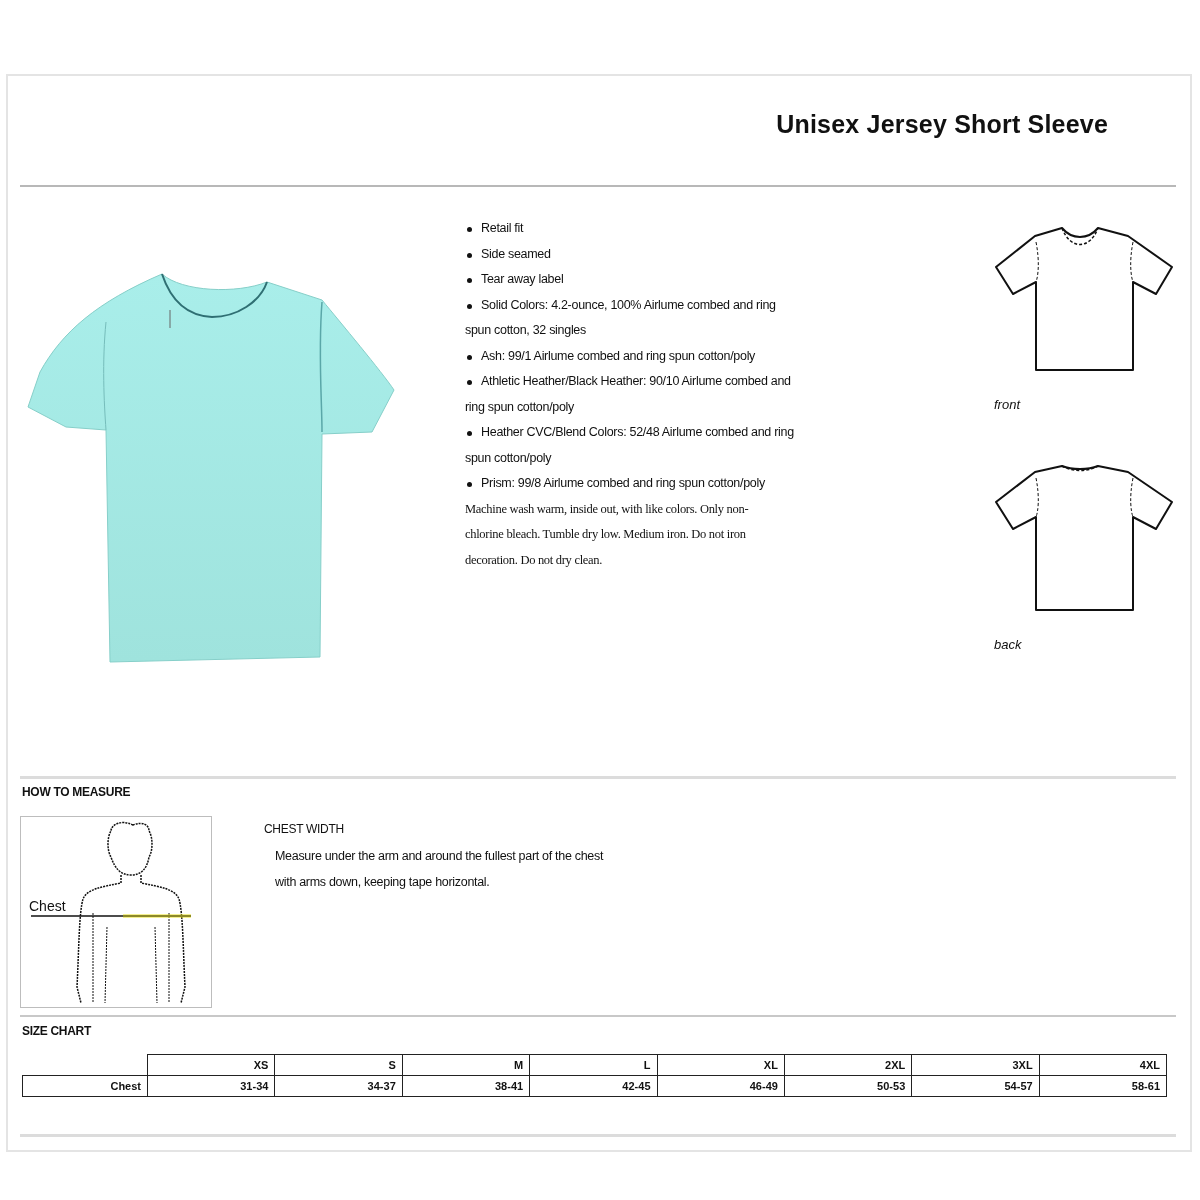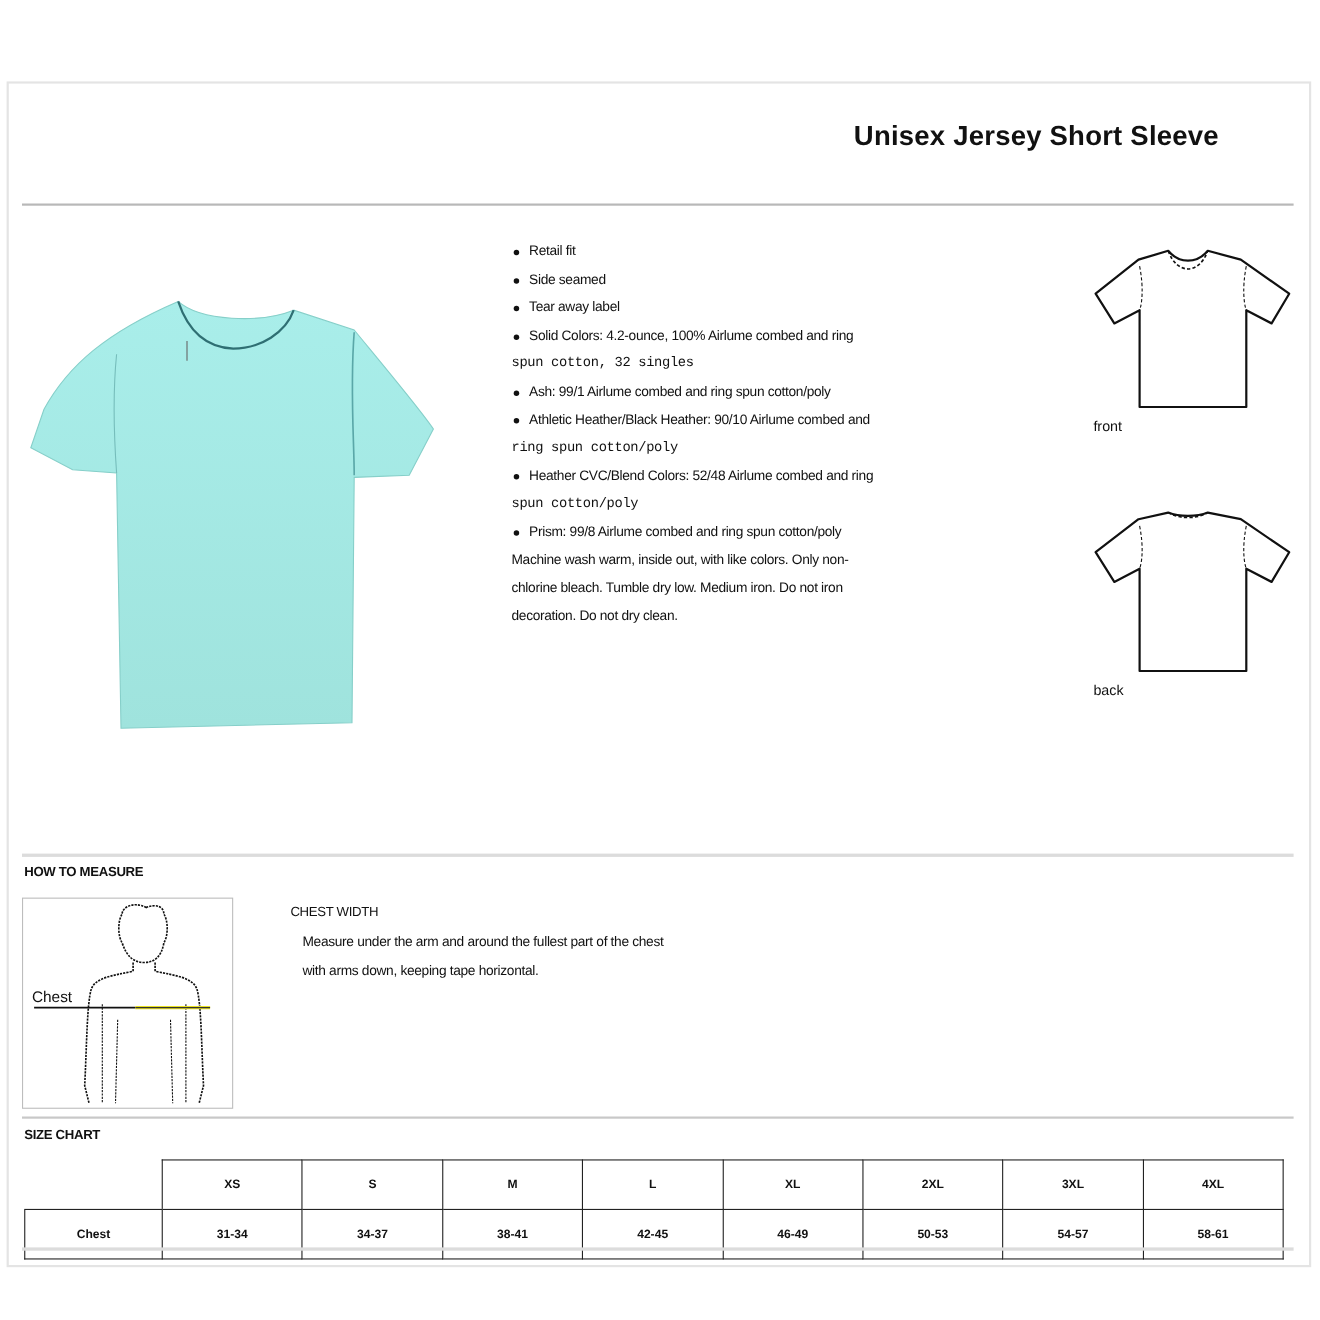--- a/index.html
+++ b/index.html
@@ -11,36 +11,36 @@
            letter-spacing: 0.2px; color: #111; }
   .hr { position: absolute; left: 20px; right: 24px; height: 2px; background: #b8b8b8; }
   .hr.light { background: #dcdcdc; height: 3px; }
   .shirt-photo { position: absolute; left: 22px; top: 262px; width: 375px; height: 405px; }
   .features { position: absolute; left: 465px; top: 216px; width: 390px; font-size: 12.5px;
               line-height: 25.5px; letter-spacing: -0.3px; }
   .features ul { list-style: none; margin: 0; padding: 0; }
   .features li { position: relative; padding-left: 16px; }
   .features li::before { content: ""; position: absolute; left: 2px; top: 11px; width: 5px; height: 5px;
                          border-radius: 50%; background: #111; }
-  .features li .cont { display: block; margin-left: -16px; font-family: Liberation Mono, monospace; }
+  .features li .cont { display: block; margin-left: -16px; }
   .care-h { margin-top: 10px; font-size: 12px; text-transform: uppercase; letter-spacing: -0.2px; }
-  .care-p { margin: 0; font-size: 12.5px; line-height: 25.5px; }
+  .care-p { margin: 0; font-size: 12.5px; line-height: 25.5px; font-family: Liberation Serif, serif; }
   .flat { position: absolute; width: 200px; text-align: left; }
   .flat svg { display: block; }
-  .flat .lbl { font-size: 13px; margin-left: 14px; margin-top: 8px; }
+  .flat .lbl { font-size: 13px; margin-left: 14px; margin-top: 25px; font-style: italic; }
   .section-h { position: absolute; left: 22px; font-size: 12px; font-weight: bold;
                letter-spacing: -0.3px; text-transform: uppercase; }
   .measure-box { position: absolute; left: 20px; top: 816px; width: 192px; height: 192px;
                  border: 1px solid #bdbdbd; box-sizing: border-box; }
   .chest-h { position: absolute; left: 264px; top: 822px; font-size: 12px; letter-spacing: -0.3px; }
   .chest-p { position: absolute; left: 275px; top: 843px; width: 420px; font-size: 12.5px;
              line-height: 26px; letter-spacing: -0.3px; }
   table.size { position: absolute; left: 22px; top: 1054px; width: 1145px; border-collapse: collapse;
                font-size: 11px; font-weight: bold; }
-  table.size td { border: 1.5px solid #222; height: 20px; padding: 12px 6px; text-align: center; }
+  table.size td { border: 1.5px solid #222; height: 20px; padding: 0 6px; text-align: right; }
   table.size td.blank { border: none; border-bottom: 1.5px solid #222; }
   table.size td.rowlbl { width: 112px; }
 </style>
 </head>
 <body>
 
 <div class="frame"></div>
 
 <div class="title">Unisex Jersey Short Sleeve</div>
 <div class="hr" style="top:185px;"></div>

